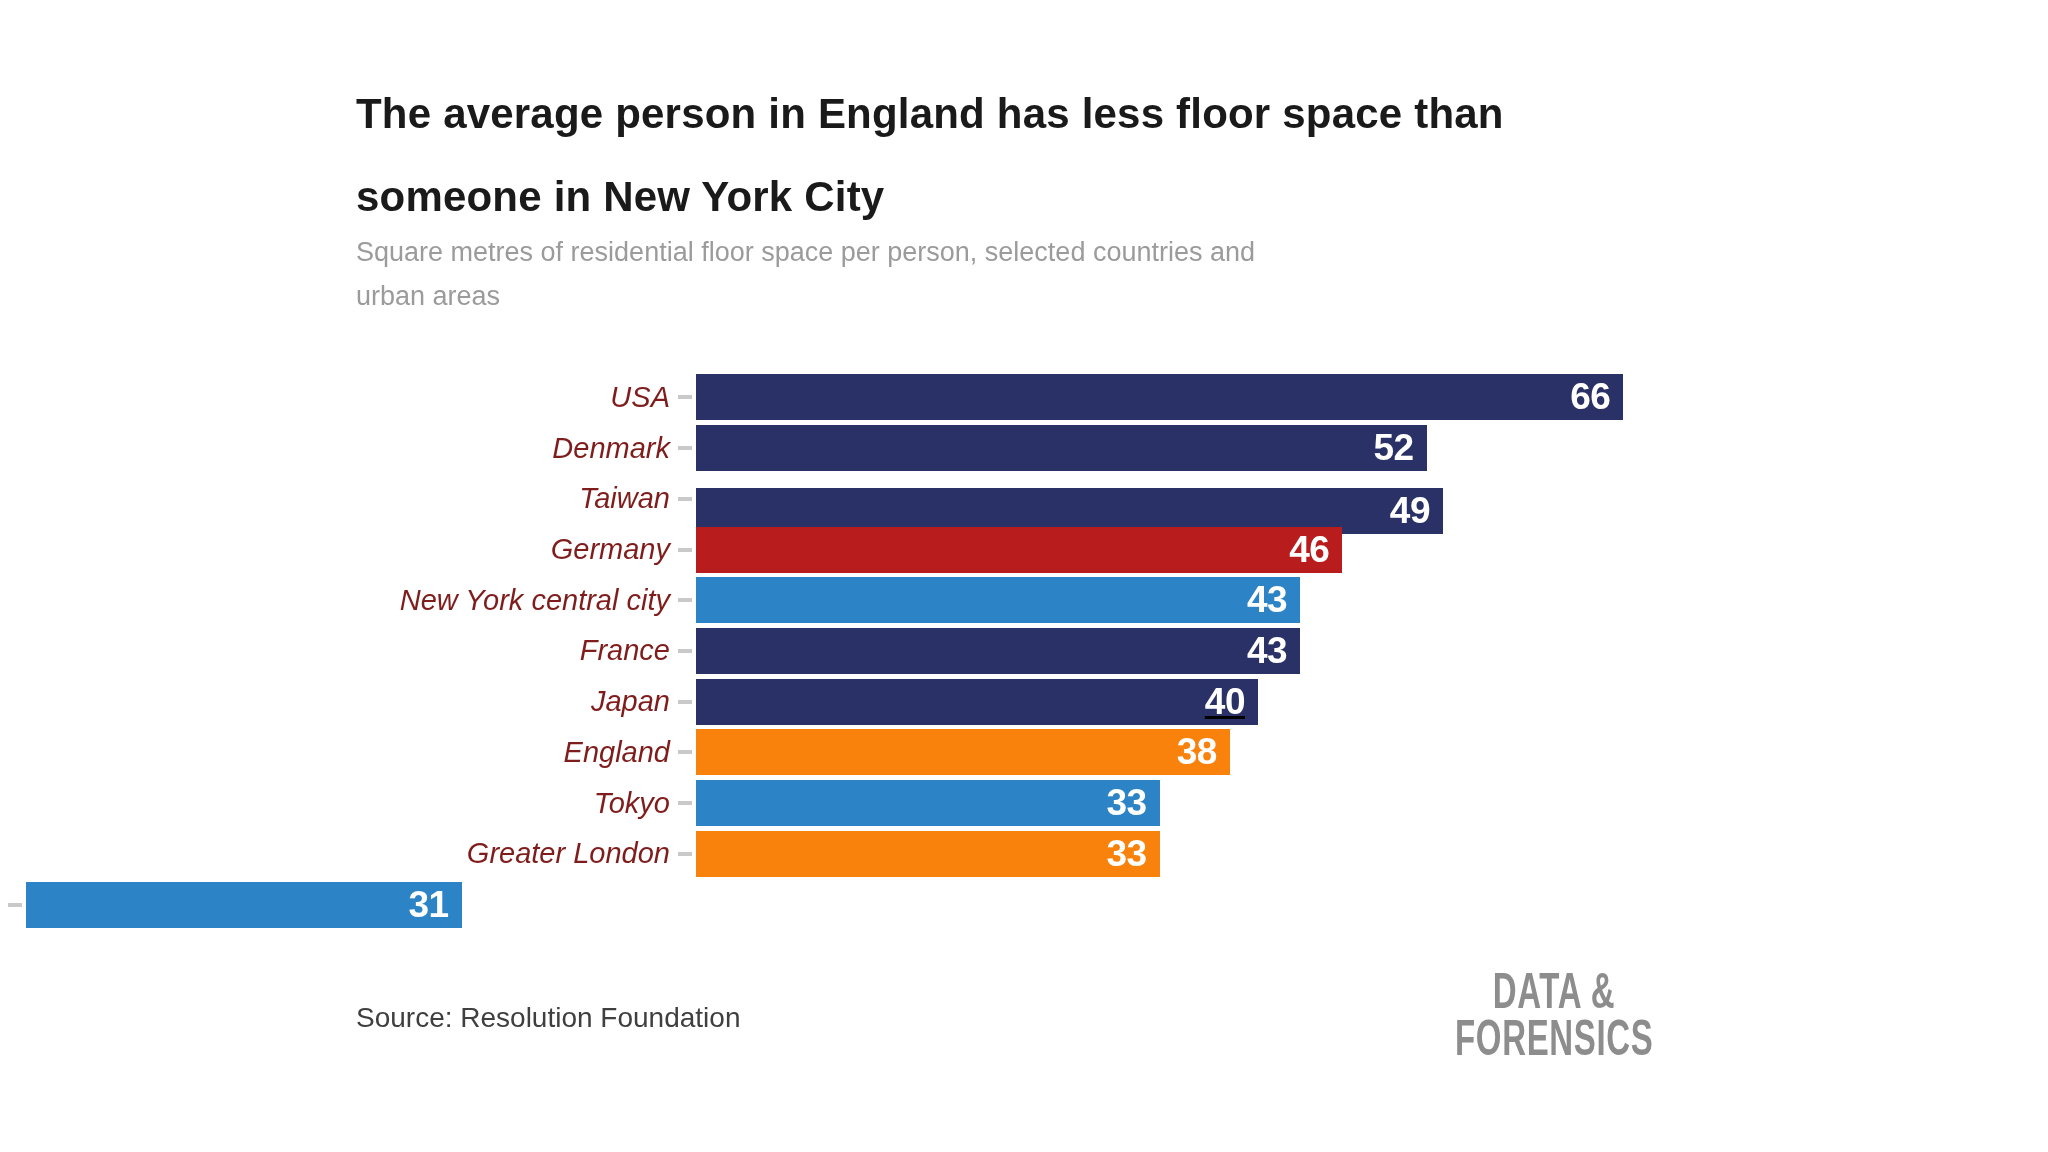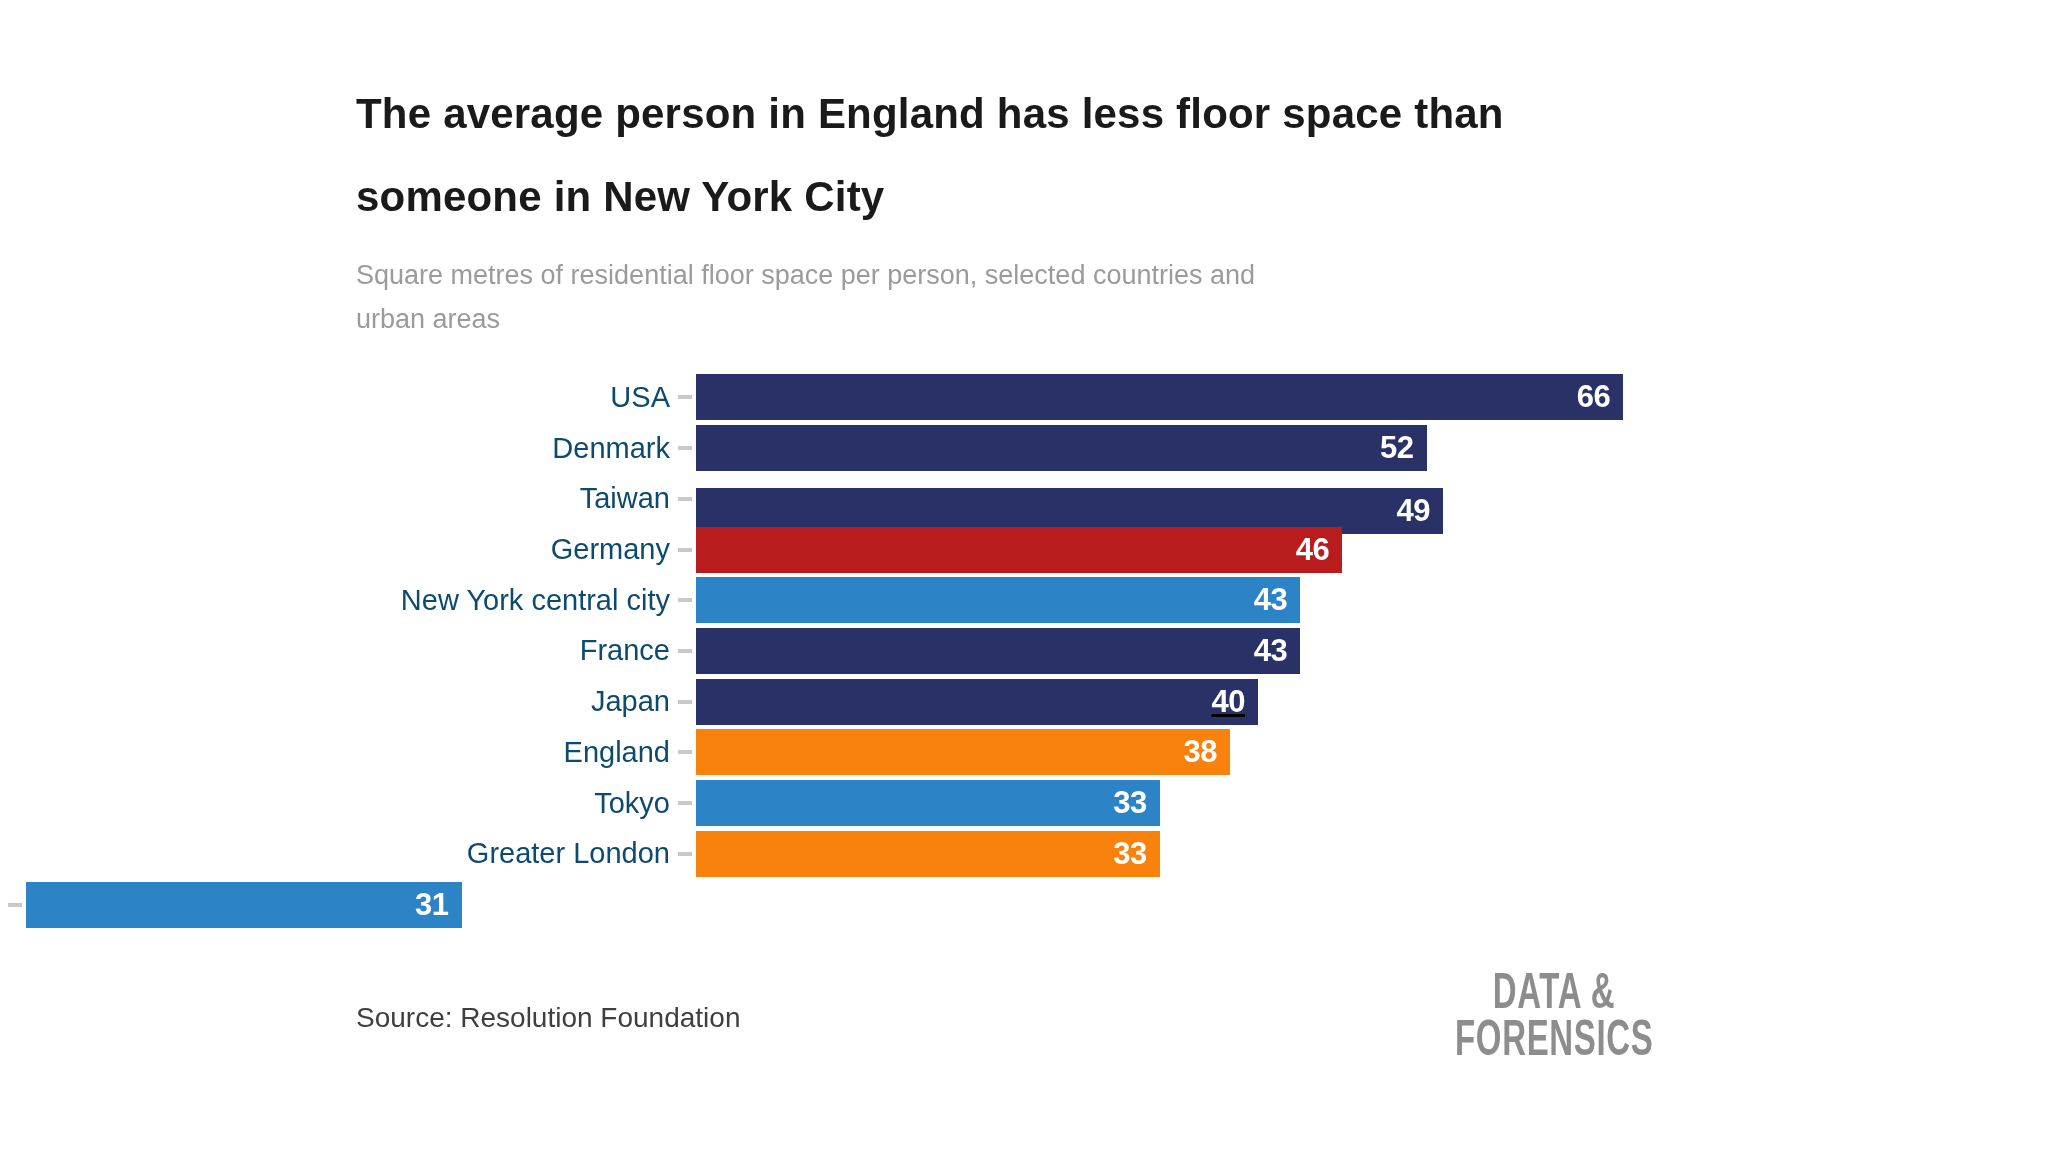--- a/index.html
+++ b/index.html
@@ -10,42 +10,42 @@
     overflow: hidden;
   }
   .stage { position: relative; width: 2048px; height: 1152px; background: #fff; }
 
   .title {
     position: absolute; left: 356px; top: 72px;
     font-size: 42px; line-height: 83px; font-weight: 600;
     color: #1a1a1a; letter-spacing: 0.2px; white-space: nowrap;
   }
   .subtitle {
-    position: absolute; left: 356px; top: 253px;
+    position: absolute; left: 356px; top: 230px;
     font-size: 27px; line-height: 44px; font-weight: 400;
     color: #9b9b9b; white-space: nowrap;
   }
 
   .chart { position: absolute; left: 0; top: 372px; }
   .row { display: flex; align-items: center; height: 50.72px; }
   .cat {
     width: 670px; flex: none; text-align: right;
-    font-size: 29px; color: #0c4a6e; white-space: nowrap;
+    font-size: 29px; color: #7f1d1d; white-space: nowrap; font-style: italic;
   }
   .tick {
     width: 14px; height: 4px; flex: none;
     background: #c9c9c9; margin-left: 8px; margin-right: 4px;
   }
   .bar {
     height: 46px; flex: none;
     display: flex; align-items: center; justify-content: flex-end;
     padding-right: 13px;
   }
   .bar .val {
-    color: #ffffff; font-weight: 700; font-size: 31px; letter-spacing: -0.5px;
+    color: #ffffff; font-weight: 700; font-size: 37px; letter-spacing: -0.5px;
   }
 
   .source {
     position: absolute; left: 356px; top: 1002px;
     font-size: 28px; color: #3f3f3f; white-space: nowrap;
   }
   .logo {
     position: absolute; left: 1404px; top: 968px; width: 300px;
     text-align: center; font-size: 50px; line-height: 47px;
     font-weight: 700; color: #8d8d8d; white-space: nowrap;

